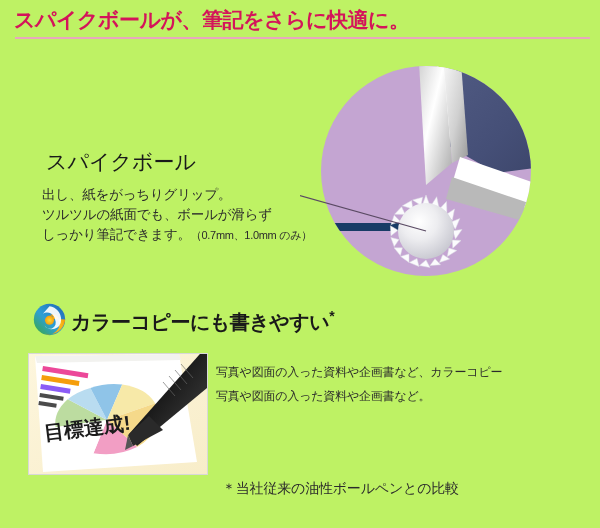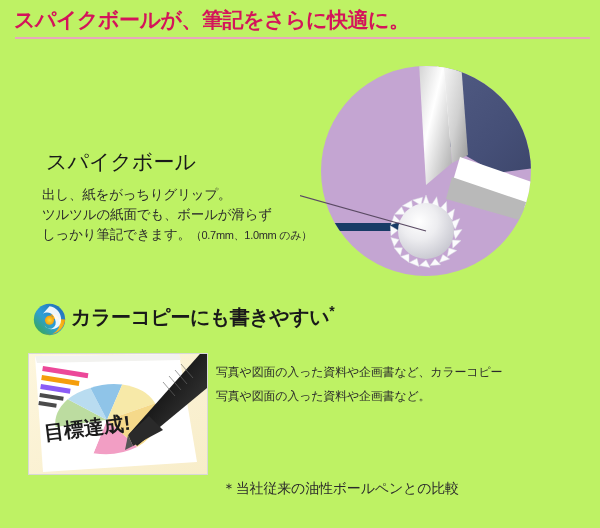--- a/index.html
+++ b/index.html
@@ -35,21 +35,21 @@
   .spike-body {
     position:absolute; left:42px; top:185px; width:300px;
     font-size:13.5px; line-height:20px; color:#2b2b2b;
     letter-spacing:-0.2px;
   }
   .spike-body .note { font-size:11px; letter-spacing:-0.3px; }
 
   
   .cc-heading-row {
     position:absolute; left:33px; top:303px;
-    display:flex; align-items:flex-start; gap:5px;
+    display:flex; align-items:flex-end; gap:5px;
   }
   .swirl { width:33px; height:33px; flex:0 0 auto; display:block; }
   .cc-heading {
     font-size:20px; font-weight:bold; color:#1a1a1a;
     letter-spacing:-0.5px; white-space:nowrap; position:relative;
   }
   .cc-star {
     font-size:14px; vertical-align:super; font-weight:bold; color:#1a1a1a;
   }
 

